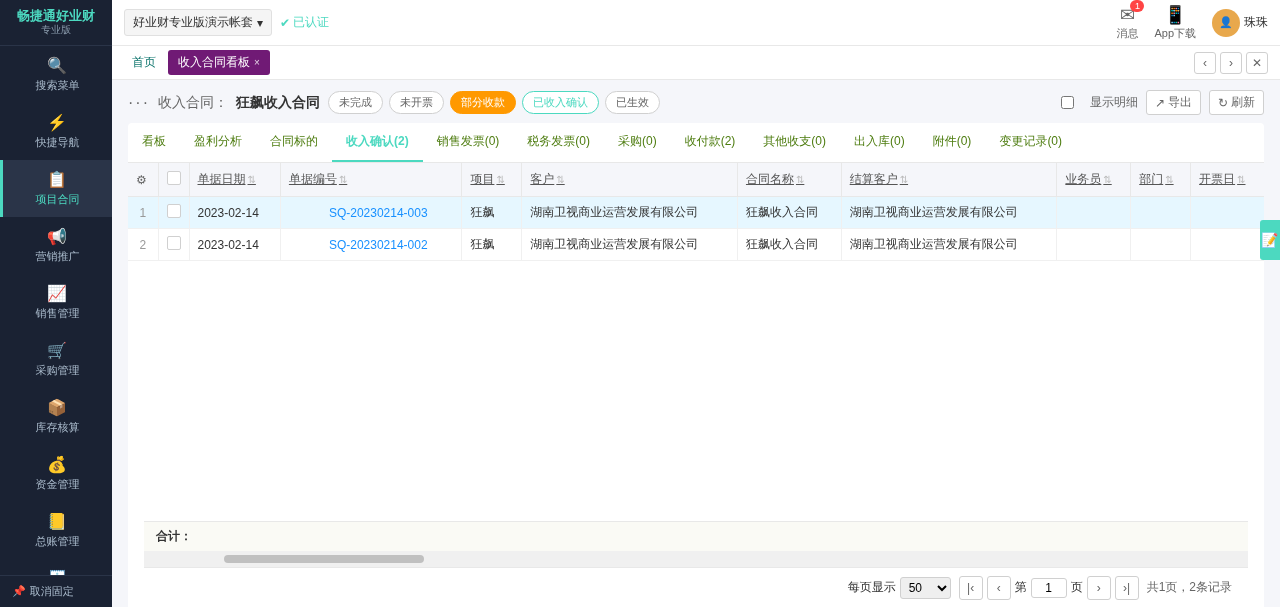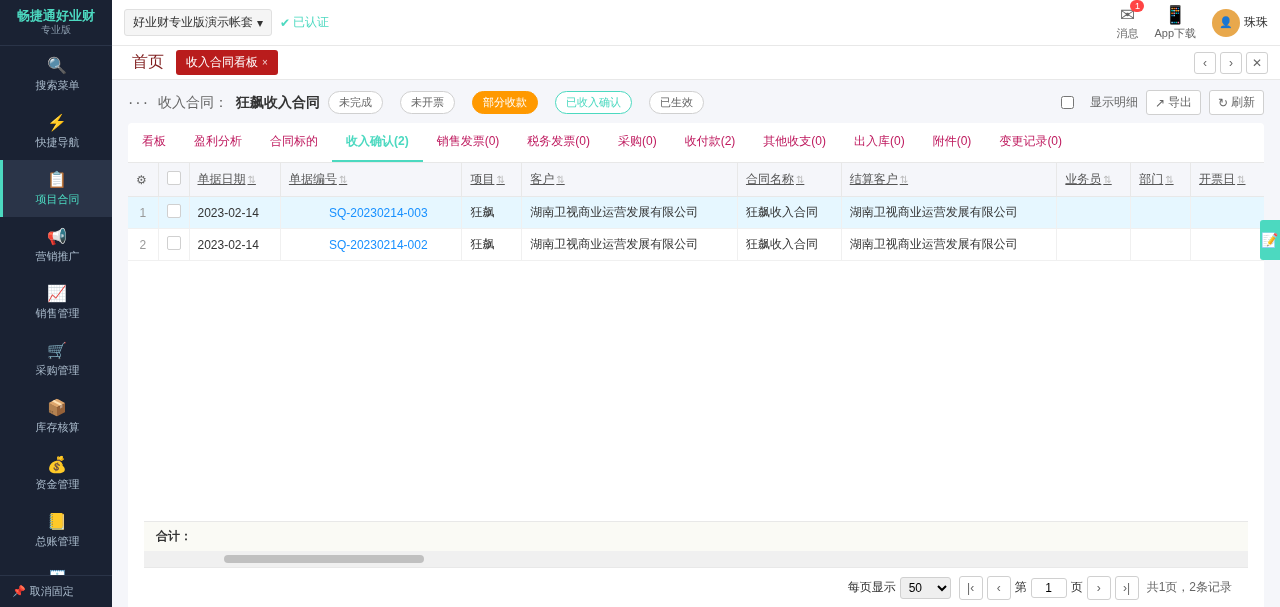--- a/index.html
+++ b/index.html
@@ -28,44 +28,44 @@
     .topbar-verified { display: flex; align-items: center; color: #4cd9c0; font-size: 12px; gap: 3px; }
     .topbar-right { display: flex; align-items: center; gap: 16px; }
     .topbar-action { display: flex; flex-direction: column; align-items: center; cursor: pointer; color: #666; font-size: 11px; position: relative; }
     .topbar-action-icon { font-size: 18px; }
     .badge { position: absolute; top: -4px; right: -6px; background: #ff4444; color: #fff; border-radius: 8px; font-size: 9px; padding: 1px 4px; min-width: 14px; text-align: center; }
     .topbar-user { display: flex; align-items: center; gap: 4px; cursor: pointer; }
     .user-avatar { width: 28px; height: 28px; border-radius: 50%; background: #e8a84c; display: flex; align-items: center; justify-content: center; color: #fff; font-size: 11px; }
 
     
     .tabbar { height: 34px; background: #fff; border-bottom: 1px solid #e8e8e8; display: flex; align-items: center; padding: 0 12px; gap: 4px; flex-shrink: 0; }
-    .tabbar-home { color: #7f1d1d; font-size: 16px; cursor: pointer; padding: 4px 8px; }
-    .tabbar-tab { display: flex; align-items: center; background: #b91c1c; color: #fff; border-radius: 3px; padding: 4px 10px; font-size: 12px; cursor: pointer; gap: 4px; }
+    .tabbar-home { color: #0f766e; font-size: 12px; cursor: pointer; padding: 4px 8px; }
+    .tabbar-tab { display: flex; align-items: center; background: #701a75; color: #fff; border-radius: 3px; padding: 4px 10px; font-size: 12px; cursor: pointer; gap: 4px; }
     .tabbar-tab-close { font-size: 10px; opacity: 0.8; cursor: pointer; }
     .tab-nav { display: flex; align-items: center; gap: 4px; margin-left: auto; }
     .tab-nav-btn { width: 22px; height: 22px; border: 1px solid #d0d0d0; border-radius: 3px; display: flex; align-items: center; justify-content: center; cursor: pointer; color: #666; font-size: 12px; background: #fff; }
 
     
     .content { flex: 1; background: #f5f6fa; overflow: hidden; display: flex; flex-direction: column; }
 
     
     .contract-header { padding: 10px 16px 0; background: #f5f6fa; display: flex; align-items: center; justify-content: space-between; flex-shrink: 0; }
     .contract-title { display: flex; align-items: center; gap: 8px; font-size: 14px; font-weight: bold; color: #333; }
     .contract-title-label { color: #666; font-weight: normal; }
-    .contract-actions { display: flex; align-items: flex-start; gap: 17px; }
+    .contract-actions { display: flex; align-items: flex-start; gap: 6px; }
     .status-btn { padding: 3px 10px; border: 1px solid #d0d0d0; border-radius: 12px; font-size: 11px; cursor: pointer; background: #fff; color: #666; }
     .status-btn.active-partial { background: #ff9900; color: #fff; border-color: #ff9900; }
     .status-btn.active-confirmed { background: #fff; color: #4cd9c0; border-color: #4cd9c0; }
     .contract-right-actions { display: flex; align-items: center; gap: 8px; }
     .show-detail { display: flex; align-items: center; gap: 16px; font-size: 12px; color: #666; }
     .action-btn { display: flex; align-items: center; gap: 3px; font-size: 12px; color: #666; cursor: pointer; padding: 3px 8px; border: 1px solid #d0d0d0; border-radius: 3px; background: #fff; }
 
     
     .subtabs { display: flex; align-items: center; border-bottom: 1px solid #e8e8e8; background: #fff; margin: 8px 16px 0; border-radius: 4px 4px 0 0; flex-shrink: 0; }
-    .subtab { padding: 10px 14px; font-size: 12px; cursor: pointer; color: #be185d; border-bottom: 2px solid transparent; white-space: nowrap; }
+    .subtab { padding: 10px 14px; font-size: 12px; cursor: pointer; color: #4d7c0f; border-bottom: 2px solid transparent; white-space: nowrap; }
     .subtab.active { color: #4cd9c0; border-bottom-color: #4cd9c0; font-weight: bold; }
 
     
     .table-container { flex: 1; margin: 0 16px; background: #fff; overflow: hidden; display: flex; flex-direction: column; }
     table { width: 100%; border-collapse: collapse; font-size: 12px; }
     thead tr { background: #f5f6fa; }
     th { padding: 8px 8px; text-align: left; border-bottom: 1px solid #e8e8e8; border-right: 1px solid #e8e8e8; color: #555; font-weight: normal; white-space: nowrap; }
     th:last-child { border-right: none; }
     td { padding: 7px 8px; border-bottom: 1px solid #f0f0f0; border-right: 1px solid #f0f0f0; color: #333; white-space: nowrap; }
     td:last-child { border-right: none; }

